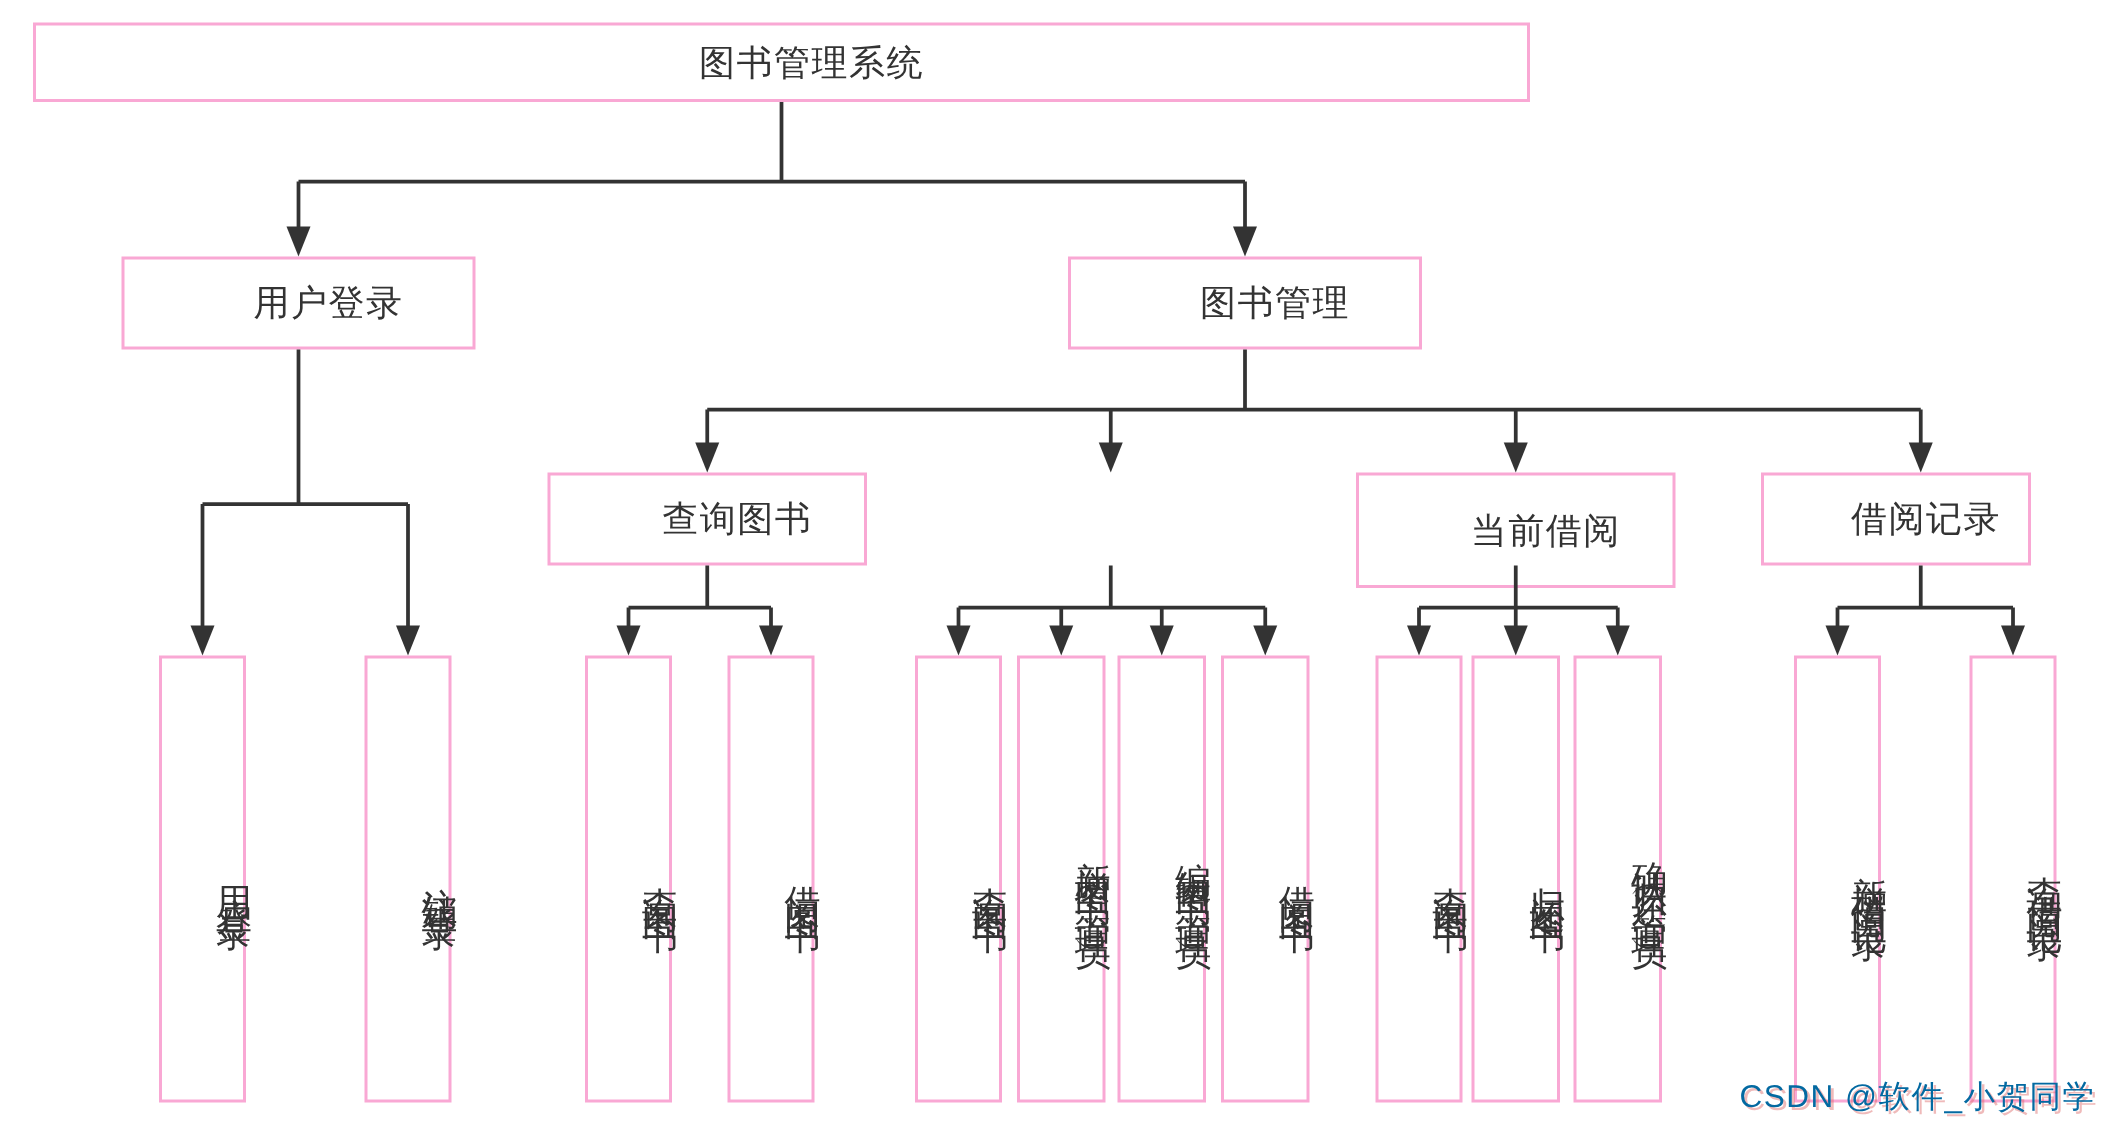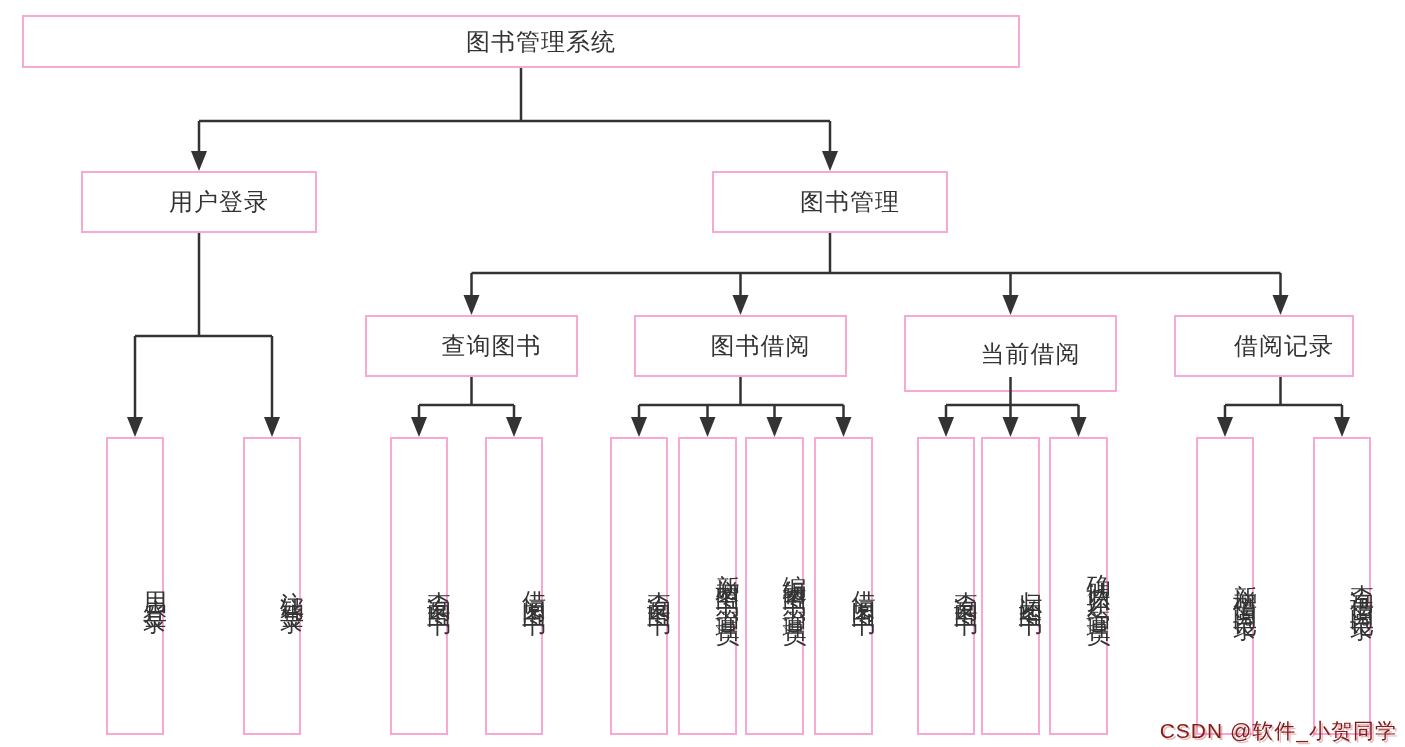--- a/index.html
+++ b/index.html
@@ -14,21 +14,21 @@
   .vbox .vtext{
     writing-mode:vertical-rl;
     font-size:24px;line-height:1;letter-spacing:7px;
     color:#333333;white-space:nowrap;
   }
   #connectors{position:absolute;left:0;top:0;width:1405px;height:747px;pointer-events:none;}
   #connectors path{stroke:#333333;stroke-width:2.5;fill:none;}
   #connectors polygon{fill:#333333;stroke:none;}
   .watermark{
     position:absolute;right:8px;bottom:2px;
-    font-size:21px;color:#7f1d1d;letter-spacing:1px;
+    font-size:21px;color:#0369a1;letter-spacing:1px;
     text-shadow:2px 2px 0 rgba(219,102,102,0.45);
     white-space:nowrap;
   }
 </style>
 </head>
 <body>
 
 <div id="canvas">
 
   <div class="node hbox" style="left:22px;top:15px;width:998px;height:53px">
@@ -37,23 +37,20 @@
 
   <div class="node hbox" style="left:81px;top:171px;width:236px;height:62px">
     <span>用户登录</span>
   </div>
   <div class="node hbox" style="left:712px;top:171px;width:236px;height:62px">
     <span>图书管理</span>
   </div>
 
   <div class="node hbox" style="left:365px;top:315px;width:213px;height:62px">
     <span>查询图书</span>
-  </div>
-  <div class="node hbox" style="left:634px;top:315px;width:213px;height:62px">
-    <span>图书借阅</span>
   </div>
   <div class="node hbox" style="left:904px;top:315px;width:213px;height:77px">
     <span>当前借阅</span>
   </div>
   <div class="node hbox" style="left:1174px;top:315px;width:180px;height:62px">
     <span>借阅记录</span>
   </div>
 
   <div class="node vbox" style="left:106px;top:437px;width:58px;height:298px">
     <span class="vtext">用户登录</span>

